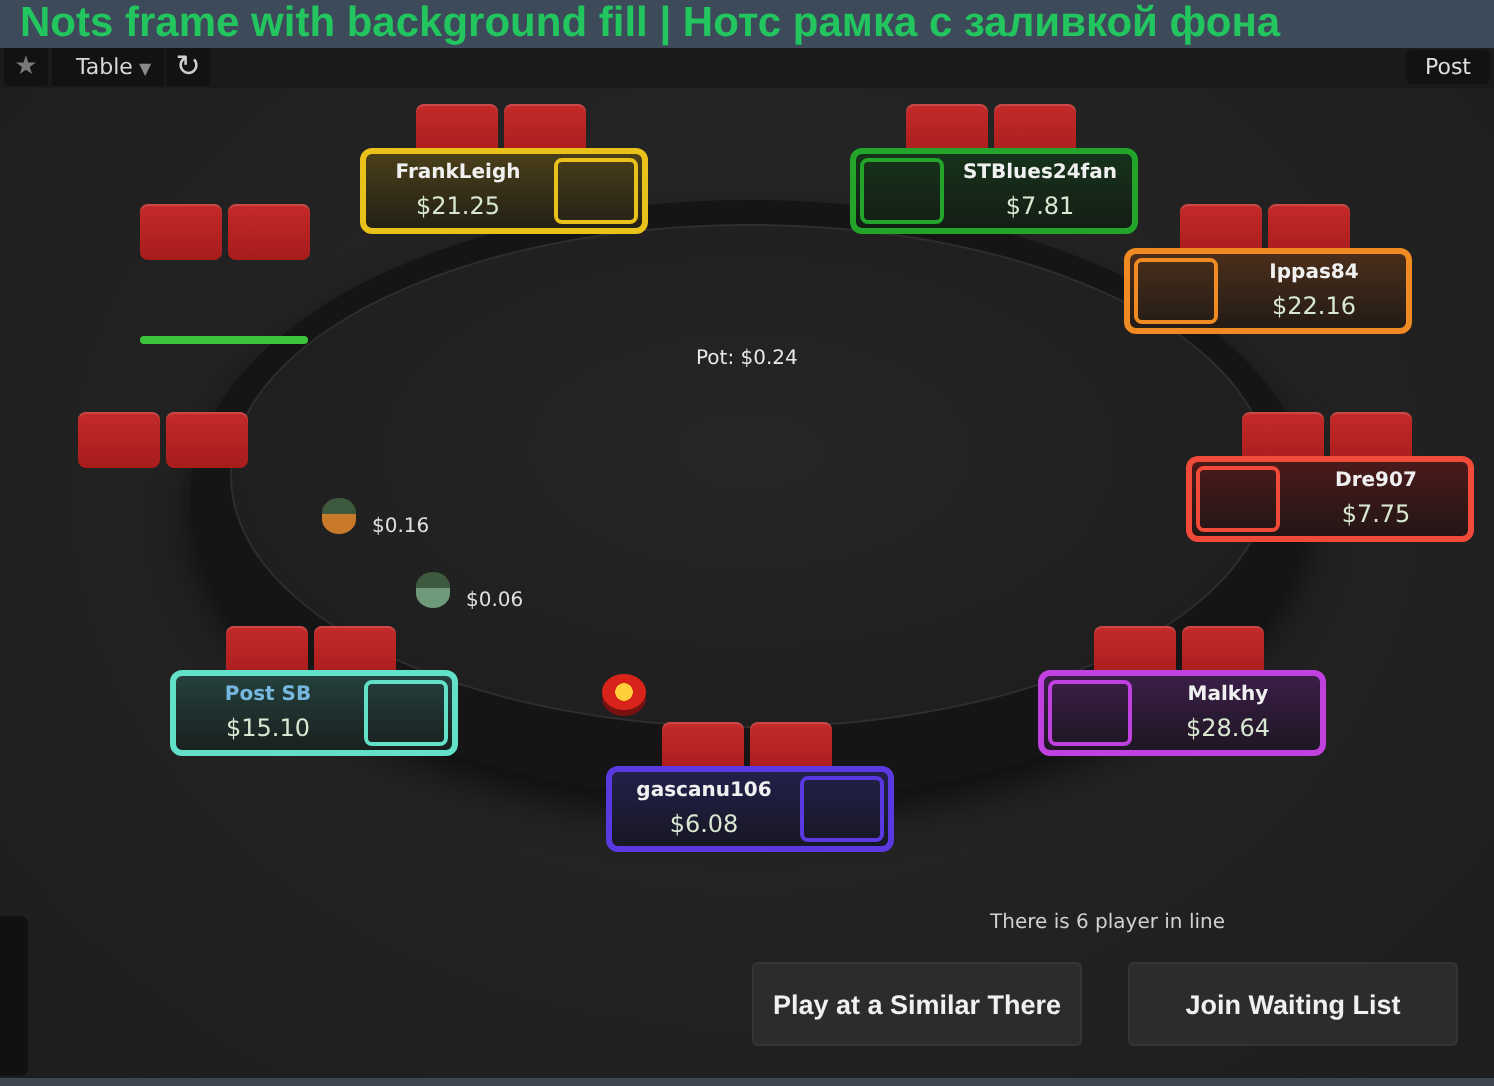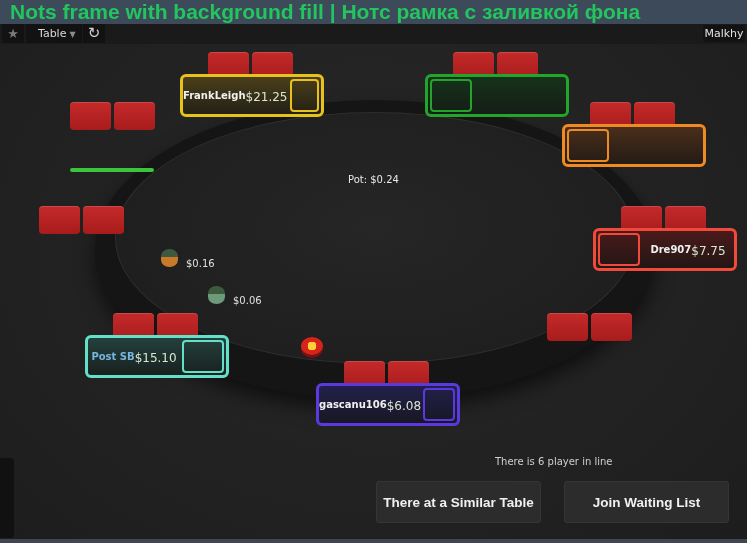--- a/index.html
+++ b/index.html
@@ -32,21 +32,21 @@
     border: 1px solid #2e2e2e;
   }
 
   .pot { position: absolute; left: 348px; top: 174px; color: #e8e8e8; font-size: 10px; }
 
   .seat { position: absolute; width: 144px; height: 64px; }
   .cards { position: absolute; top: 0; left: 0; width: 100%; height: 30px; }
   .card { position: absolute; top: 0; width: 41px; height: 28px; border-radius: 4px;
     background: linear-gradient(180deg, #c42a2a 0%, #a81c1c 100%); box-shadow: inset 0 1px 0 rgba(255,255,255,.15); }
   .plate { position: absolute; top: 22px; left: 0; width: 144px; height: 43px; border-radius: 6px; border: 3px solid; display: flex; }
-  .plate .info { flex: 1; display: flex; align-items: center; justify-content: center; }
+  .plate .info { flex: 1; display: flex; flex-direction: column; align-items: center; justify-content: center; }
   .plate .slot { width: 42px; margin: 2px; border-radius: 4px; border: 2px solid; }
   .plate .name { font-size: 10px; font-weight: bold; color: #f0f0f0; line-height: 13px; }
   .plate .stack { font-size: 12px; color: #d8e8d0; line-height: 16px; margin-top: 2px; text-align: right; }
   .plate .name.action { color: #76b7e0; }
   .slot-left .info { order: 2; }
   .slot-left .slot { order: 1; }
 
   .chip { position: absolute; width: 17px; height: 18px; border-radius: 50% / 40%; }
   .chip-label { position: absolute; color: #e0e0e0; font-size: 10px; }
 
@@ -64,21 +64,21 @@
 <body>
 
 <div class="banner">Nots frame with background fill | Нотс рамка с заливкой фона</div>
 
 <div class="topbar">
   <div class="tb-star">★</div>
   <div class="tb-table">
     <span>Table</span><span class="caret">▼</span>
   </div>
   <div class="tb-refresh">↻</div>
-  <div class="tb-lobby">Malkhy</div>
+  <div class="tb-lobby">Post</div>
 </div>
 
 <div class="table-area"></div>
 <div class="rail"></div>
 <div class="felt"></div>
 
 <div class="pot">Pot: $0.24</div>
 
 <div class="seat" id="seat0" style="left:180px; top:52px;">
     <div class="cards">
@@ -92,35 +92,43 @@
       </div>
       <div class="slot" style="border-color: rgb(232, 194, 26);"></div>
     </div>
   </div>
 <div class="seat" id="seat1" style="left:425px; top:52px;">
     <div class="cards">
       <div class="card" style="left: 28px;"></div>
       <div class="card" style="left: 72px;"></div>
     </div>
     <div class="plate slot-left" style="border-color: rgb(34, 165, 42); background: linear-gradient(rgb(22, 51, 26) 0%, rgb(20, 20, 20) 140%);">
+      <div class="info">
+        <div class="name">STBlues24fan</div>
+        <div class="stack">$7.81</div>
+      </div>
       <div class="slot" style="border-color: rgb(34, 165, 42);"></div>
     </div>
   </div>
 <div class="seat" id="seat2" style="left:42px; top:102px;">
     <div class="cards">
       <div class="card" style="left: 28px;"></div>
       <div class="card" style="left: 72px;"></div>
     </div>
   </div>
 <div class="seat" id="seat3" style="left:562px; top:102px;">
     <div class="cards">
       <div class="card" style="left: 28px;"></div>
       <div class="card" style="left: 72px;"></div>
     </div>
     <div class="plate slot-left" style="border-color: rgb(240, 138, 34); background: linear-gradient(rgb(74, 46, 26) 0%, rgb(20, 20, 20) 140%);">
+      <div class="info">
+        <div class="name">Ippas84</div>
+        <div class="stack">$22.16</div>
+      </div>
       <div class="slot" style="border-color: rgb(240, 138, 34);"></div>
     </div>
   </div>
 <div class="seat" id="seat4" style="left:11px; top:206px;">
     <div class="cards">
       <div class="card" style="left: 28px;"></div>
       <div class="card" style="left: 72px;"></div>
     </div>
   </div>
 <div class="seat" id="seat5" style="left:593px; top:206px;">
@@ -147,22 +155,29 @@
         <div class="stack">$15.10</div>
       </div>
       <div class="slot" style="border-color: rgb(98, 224, 200);"></div>
     </div>
   </div>
 <div class="seat" id="seat7" style="left:519px; top:313px;">
     <div class="cards">
       <div class="card" style="left: 28px;"></div>
       <div class="card" style="left: 72px;"></div>
     </div>
-  </div>
-<div class="seat" id="seat8" style="left:316px; top:361px;">
+    <div class="plate slot-left" style="border-color: rgb(192, 64, 224); background: linear-gradient(rgb(58, 30, 72) 0%, rgb(20, 20, 20) 140%);">
+      <div class="info">
+        <div class="name">Malkhy</div>
+        <div class="stack">$28.64</div>
+      </div>
+      <div class="slot" style="border-color: rgb(192, 64, 224);"></div>
+    </div>
+  </div>
+<div class="seat" id="seat8" style="left:303px; top:361px;">
     <div class="cards">
       <div class="card" style="left: 28px;"></div>
       <div class="card" style="left: 72px;"></div>
     </div>
     <div class="plate" style="border-color: rgb(90, 58, 224); background: linear-gradient(rgb(34, 32, 74) 0%, rgb(20, 20, 20) 140%);">
       <div class="info">
         <div class="name">gascanu106</div>
         <div class="stack">$6.08</div>
       </div>
       <div class="slot" style="border-color: rgb(90, 58, 224);"></div>
@@ -172,17 +187,17 @@
 <div style="position:absolute; left:70px; top:168px; width:84px; height:4px; background:#3cc43c; border-radius:2px;"></div>
 
 <div class="chip" style="left:161px; top:249px; background:linear-gradient(180deg,#3e5a3e 0 45%,#c87a2a 45% 100%);"></div>
 <div class="chip-label" style="left:186px; top:258px;">$0.16</div>
 <div class="chip" style="left:208px; top:286px; background:linear-gradient(180deg,#3e5a3e 0 45%,#6e9a7a 45% 100%);"></div>
 <div class="chip-label" style="left:233px; top:295px;">$0.06</div>
 
 <div class="dealer"></div>
 
 <div class="in-line">There is 6 player in line</div>
-<button class="btn" style="left:376px; top:481px; width:165px;">There at a Similar Table</button>
+<button class="btn" style="left:376px; top:481px; width:165px;">Play at a Similar There</button>
 <button class="btn" style="left:564px; top:481px; width:165px;">Join Waiting List</button>
 
 <div class="left-tab"></div>
 <div class="bottom-line"></div>
 
 </body></html>

